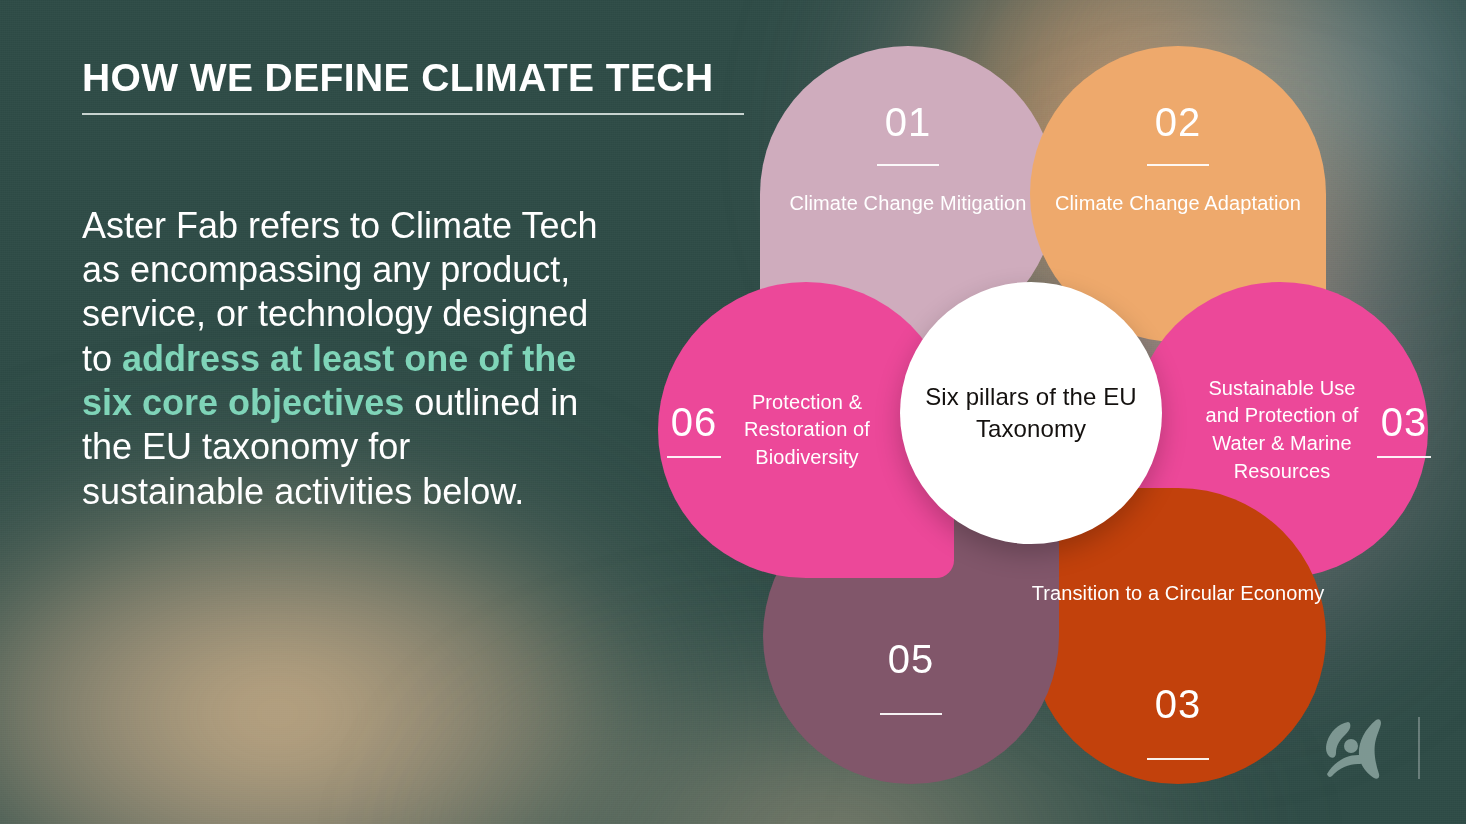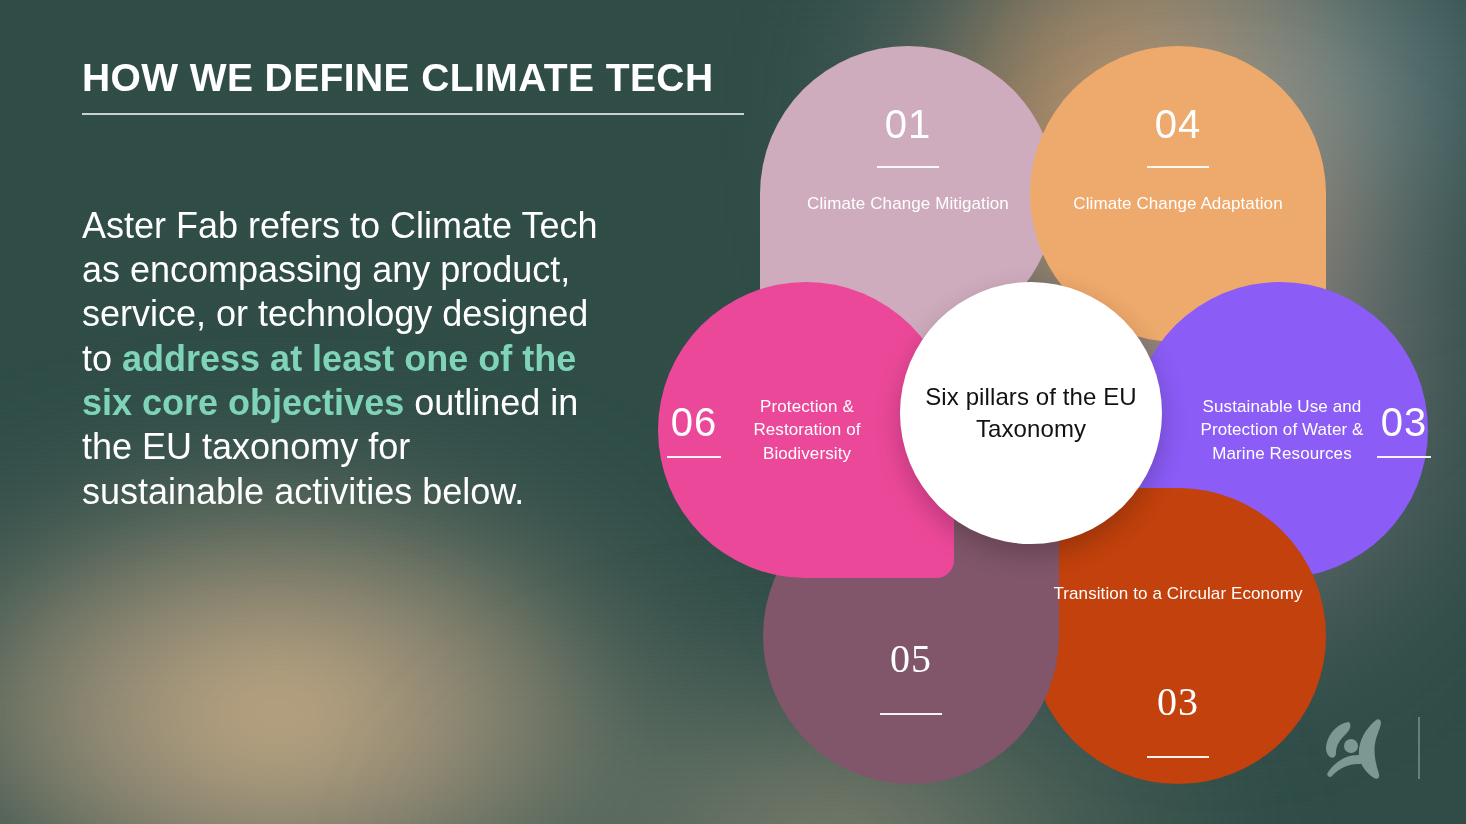--- a/index.html
+++ b/index.html
@@ -123,21 +123,21 @@
     font-weight:300;
     line-height:1;
     letter-spacing:1px;
   }
   .pet-rule{
     height:2px;
     width:62px;
     background:rgba(255,255,255,.92);
   }
   .pet-label{
-    font-size:17px;
+    font-size:20px;
     line-height:1.38;
     font-weight:400;
     letter-spacing:.1px;
   }
 
   
   .petal.vert .petal-inner{
     flex-direction:column;
     gap:8px;
   }
@@ -166,21 +166,21 @@
   .p4 .petal-inner{ transform:translate(0,34px);  flex-direction:column-reverse; gap:0; }
   .p5 .petal-inner{ transform:translate(0,34px);  flex-direction:column-reverse; gap:0; }
   .p3 .petal-inner{ transform:translate(34px,0); }
   .p6 .petal-inner{ transform:translate(-34px,0); }
 
   .p4 .num-block, .p5 .num-block{ flex-direction:column; }
 
   .p1 .pet-rule, .p2 .pet-rule{ margin:14px 0 16px; }
   .p4 .pet-rule, .p5 .pet-rule{ margin:16px 0 0; }
   .p4 .pet-label, .p5 .pet-label{ margin-bottom:56px; }
-  .p4 .num-block, .p5 .num-block{ margin-top:13px;font-family:Liberation Serif, serif; }
+  .p4 .num-block, .p5 .num-block{ margin-top:13px; }
 
   .p3 .num-block, .p6 .num-block{ gap:14px; }
   .p3 .num-block{ }
   .p6 .num-block{ margin-right:6px; }
   .p3 .pet-rule, .p6 .pet-rule{ width:54px; }
 
   .p3 .pet-label{ width:170px; }
   .p6 .pet-label{ width:140px; }
 
   
@@ -240,27 +240,27 @@
   <div class="petal vert p1" style="background: rgb(207, 172, 189);">
     <div class="petal-inner">
       <div class="pet-num">01</div>
       <div class="pet-rule"></div>
       <div class="pet-label">Climate Change Mitigation</div>
     </div>
   </div>
 
   <div class="petal vert p2" style="background: rgb(238, 169, 108);">
     <div class="petal-inner">
-      <div class="pet-num">04</div>
+      <div class="pet-num">02</div>
       <div class="pet-rule"></div>
       <div class="pet-label">Climate Change Adaptation</div>
     </div>
   </div>
 
-  <div class="petal horiz p3" style="background: #8b5cf6;">
+  <div class="petal horiz p3" style="background: #ec4899;">
     <div class="petal-inner">
       <div class="pet-label">Sustainable Use and Protection of Water &amp; Marine Resources</div>
       <div class="num-block">
         <div class="pet-num">03</div>
         <div class="pet-rule"></div>
       </div>
     </div>
   </div>
 
   <div class="petal vert p4" style="background: #c2410c;">

